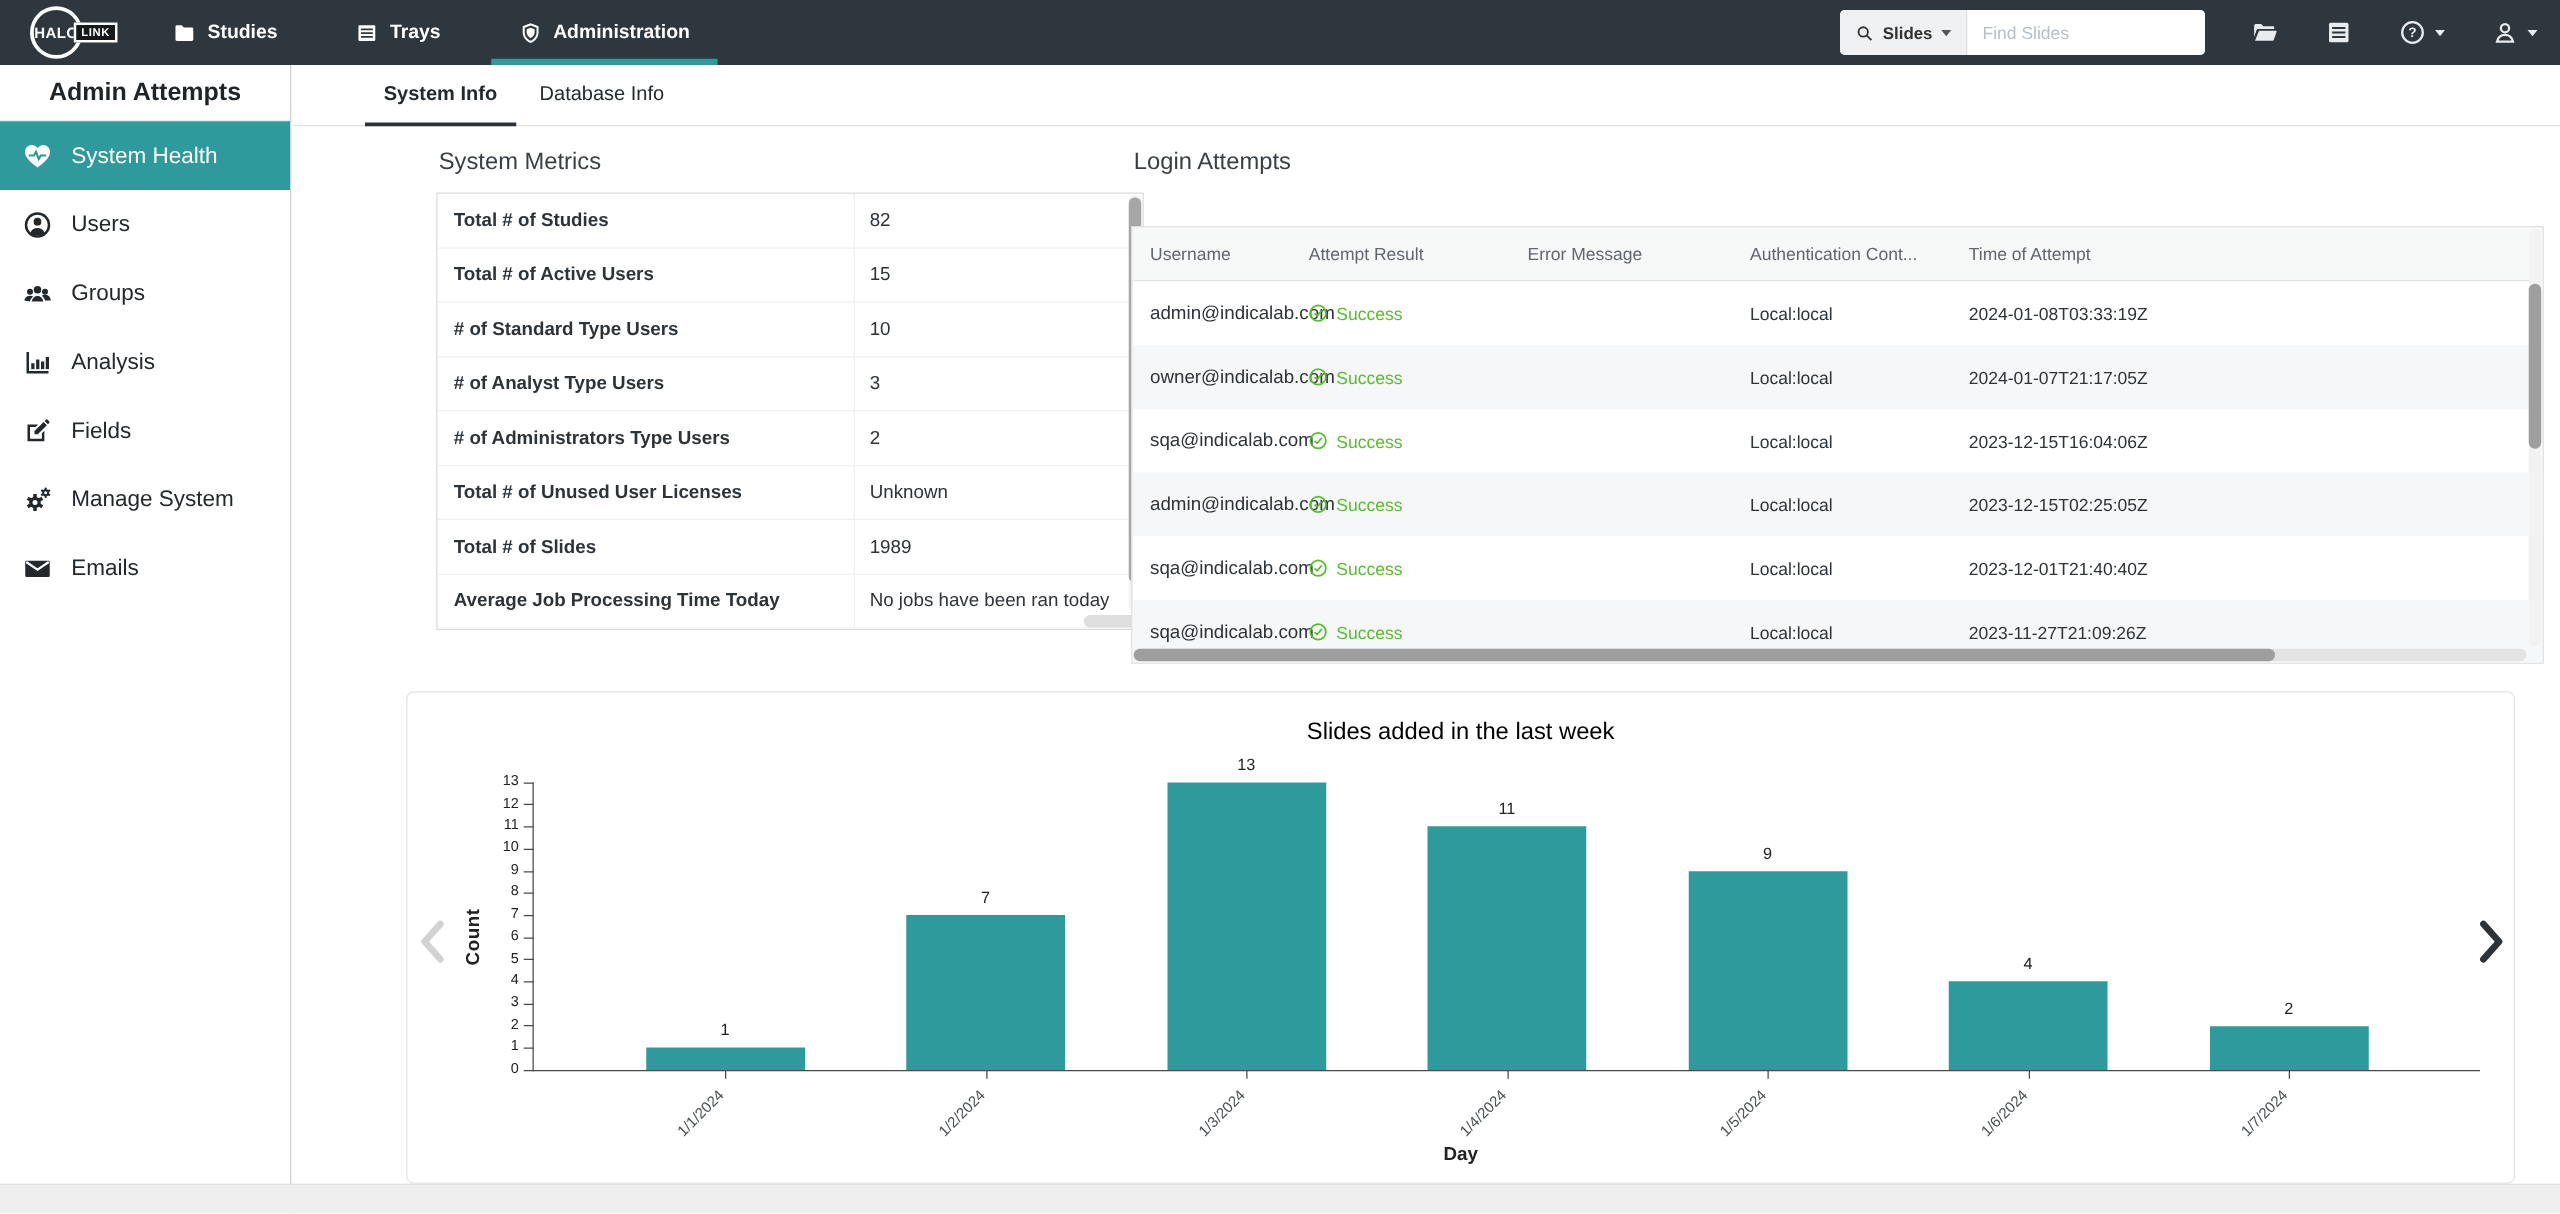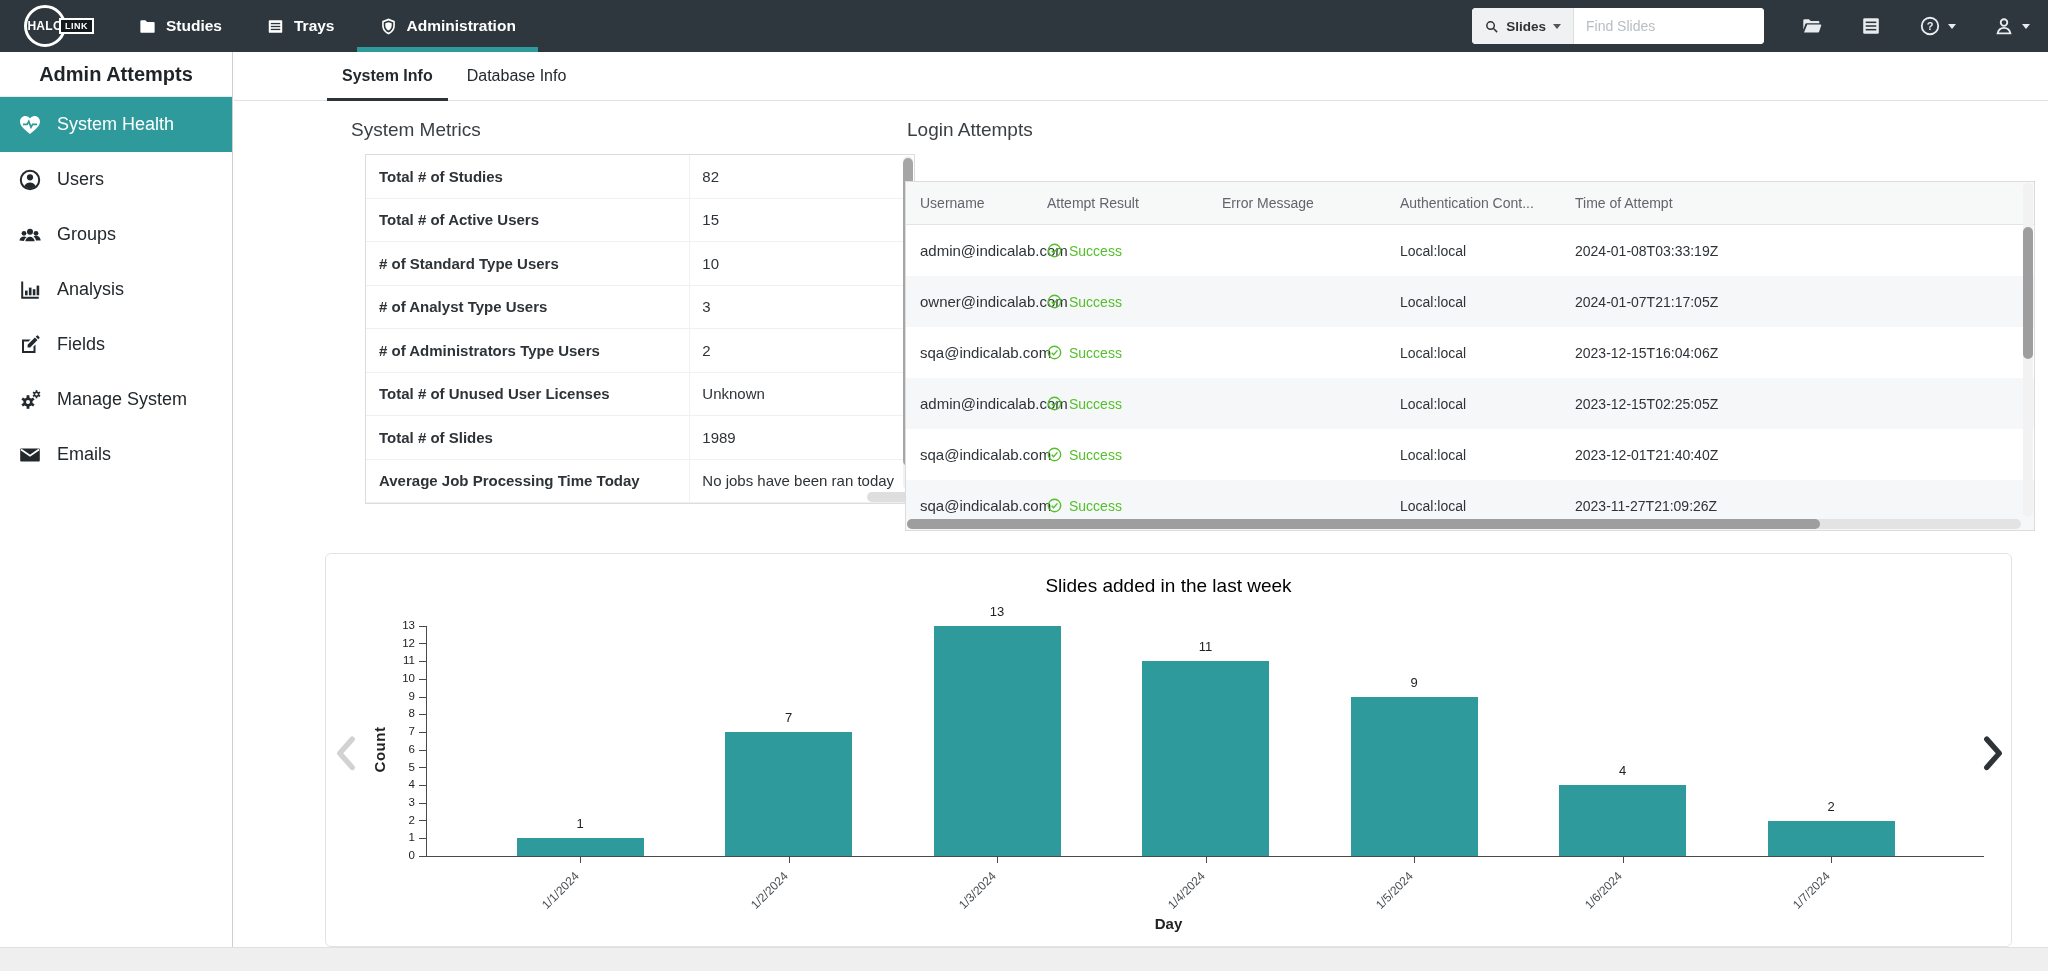--- a/index.html
+++ b/index.html
@@ -8,21 +8,21 @@
 
   
   .topnav{position:absolute;left:0;top:0;right:0;height:52px;background:#2e373d;
           display:flex;align-items:center;padding:0 18px 0 24px;box-sizing:border-box;z-index:8;}
   .logo{display:flex;align-items:center;margin-right:22px;cursor:pointer;}
   .logo-circle{width:42px;height:42px;border:3px solid #fff;border-radius:50%;box-sizing:border-box;
                display:flex;align-items:center;justify-content:center;color:#fff;font-weight:bold;
                font-size:12px;letter-spacing:.3px;}
   .logo-link{background:#14191d;border:2px solid #fff;color:#fff;font-weight:bold;font-size:9px;
              padding:1px 4px;margin-left:-7px;letter-spacing:.5px;}
-  .nav-items{display:flex;height:100%;}
+  .nav-items{display:flex;height:100%;gap:18px;}
   .nav-item{display:flex;align-items:center;gap:9px;color:#fff;font-weight:bold;font-size:15.5px;
             padding:0 22px;height:100%;position:relative;cursor:pointer;}
   .nav-item svg{width:19px;height:19px;}
   .nav-item.active::after{content:"";position:absolute;left:0;right:0;bottom:0;height:5px;background:#2f9a9b;}
   .topnav-right{margin-left:auto;display:flex;align-items:center;}
   .searchbox{display:flex;height:36px;border-radius:4px;overflow:hidden;background:#fff;}
   .search-scope{display:flex;align-items:center;gap:7px;background:#f0f1f2;border:none;border-right:1px solid #ddd;
                 padding:0 12px;font-family:inherit;font-weight:bold;font-size:13.5px;color:#333;cursor:pointer;}
   .search-scope svg{width:15px;height:15px;}
   .caret{width:0;height:0;border-left:4px solid transparent;border-right:4px solid transparent;
@@ -40,32 +40,32 @@
   .sidebar-title{height:44px;display:flex;align-items:center;justify-content:center;
                  font-size:20px;font-weight:bold;color:#1f2428;border-bottom:1px solid #eaeaea;}
   .side-item{display:flex;align-items:center;gap:15px;height:55px;padding-left:18px;
              font-size:18px;color:#23282c;cursor:pointer;}
   .side-item svg{width:24px;height:24px;flex:0 0 auto;}
   .side-item.active{background:#2f9a9b;color:#fff;}
 
   
   .main-bg{position:absolute;left:234px;top:52px;right:0;bottom:0;background:#fff;z-index:1;}
   .tabstrip{position:absolute;left:234px;right:0;top:52px;height:49px;background:#fff;
-            border-bottom:1px solid #e2e2e2;display:flex;align-items:stretch;padding-left:91px;
+            border-bottom:1px solid #e2e2e2;display:flex;align-items:stretch;padding-left:56px;
             box-sizing:border-box;z-index:3;}
   .tab{display:flex;align-items:center;padding:0 17px;font-size:16px;color:#24292e;
        position:relative;cursor:pointer;}
   .tab.active{font-weight:bold;}
   .tab.active::after{content:"";position:absolute;left:2px;right:2px;bottom:-1px;height:3px;background:#2b3238;}
 
   .panel-title{font-size:19px;color:#3a3f44;font-weight:normal;margin:0 0 13px 2px;}
 
   
   .metrics-panel{position:absolute;left:325px;top:119px;width:566px;z-index:2;padding-left:24px;}
-  .metrics-table{position:relative;height:348px;border:1px solid #dcdcdc;background:#fff;overflow:hidden;margin-left:16px;}
+  .metrics-table{position:relative;height:348px;border:1px solid #dcdcdc;background:#fff;overflow:hidden;}
   .mrow{display:flex;height:43.5px;border-bottom:1px solid #f0f0f0;align-items:stretch;box-sizing:border-box;}
   .mlabel{flex:0 0 59%;font-weight:bold;font-size:15px;color:#2e3338;padding-left:13px;
           box-sizing:border-box;display:flex;align-items:center;}
   .mvalue{flex:1;font-size:15px;color:#2e3338;border-left:1px solid #f0f0f0;
           display:flex;align-items:center;padding-left:12px;}
   .vscroll{position:absolute;top:1px;right:1px;width:10px;border-radius:5px;background:#f2f2f2;}
   .vthumb{position:absolute;left:0;width:10px;border-radius:5px;background:#a6a6a6;}
   .metrics-table .vscroll{bottom:13px;}
   .metrics-table .vthumb{top:2px;height:308px;}
   .hmini{position:absolute;right:1px;bottom:1px;width:46px;height:10px;background:#dedede;border-radius:5px;}

